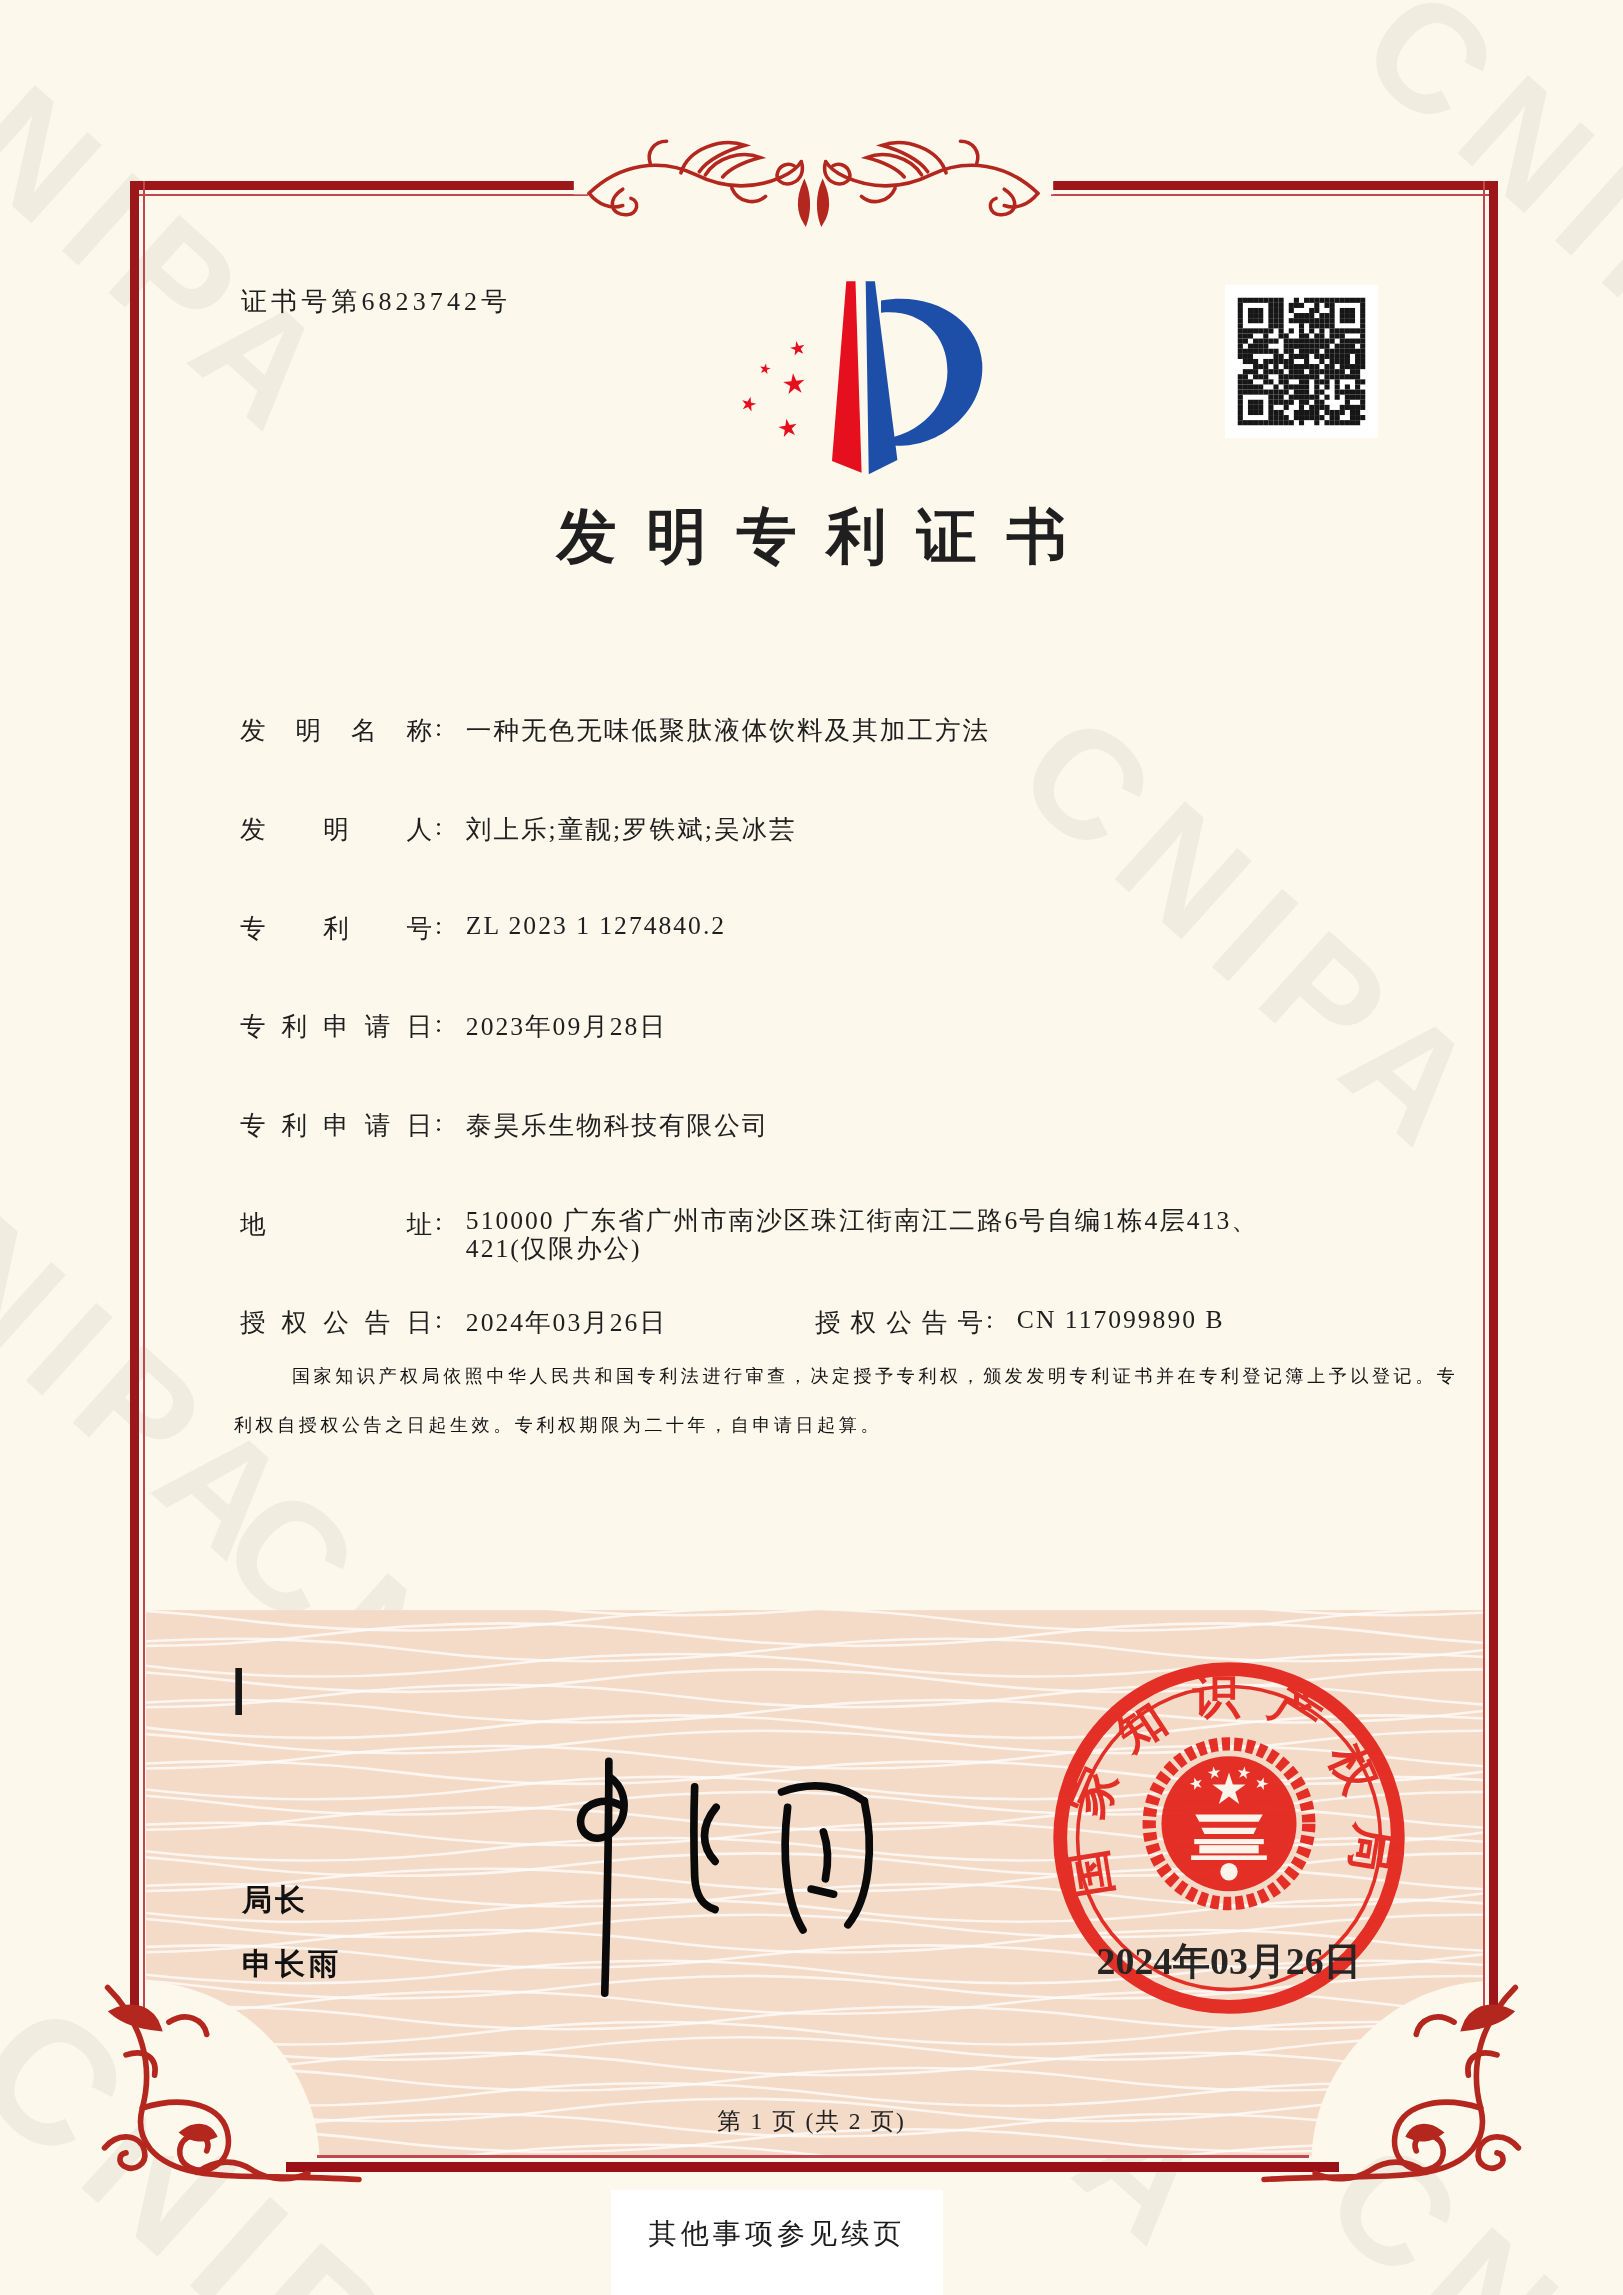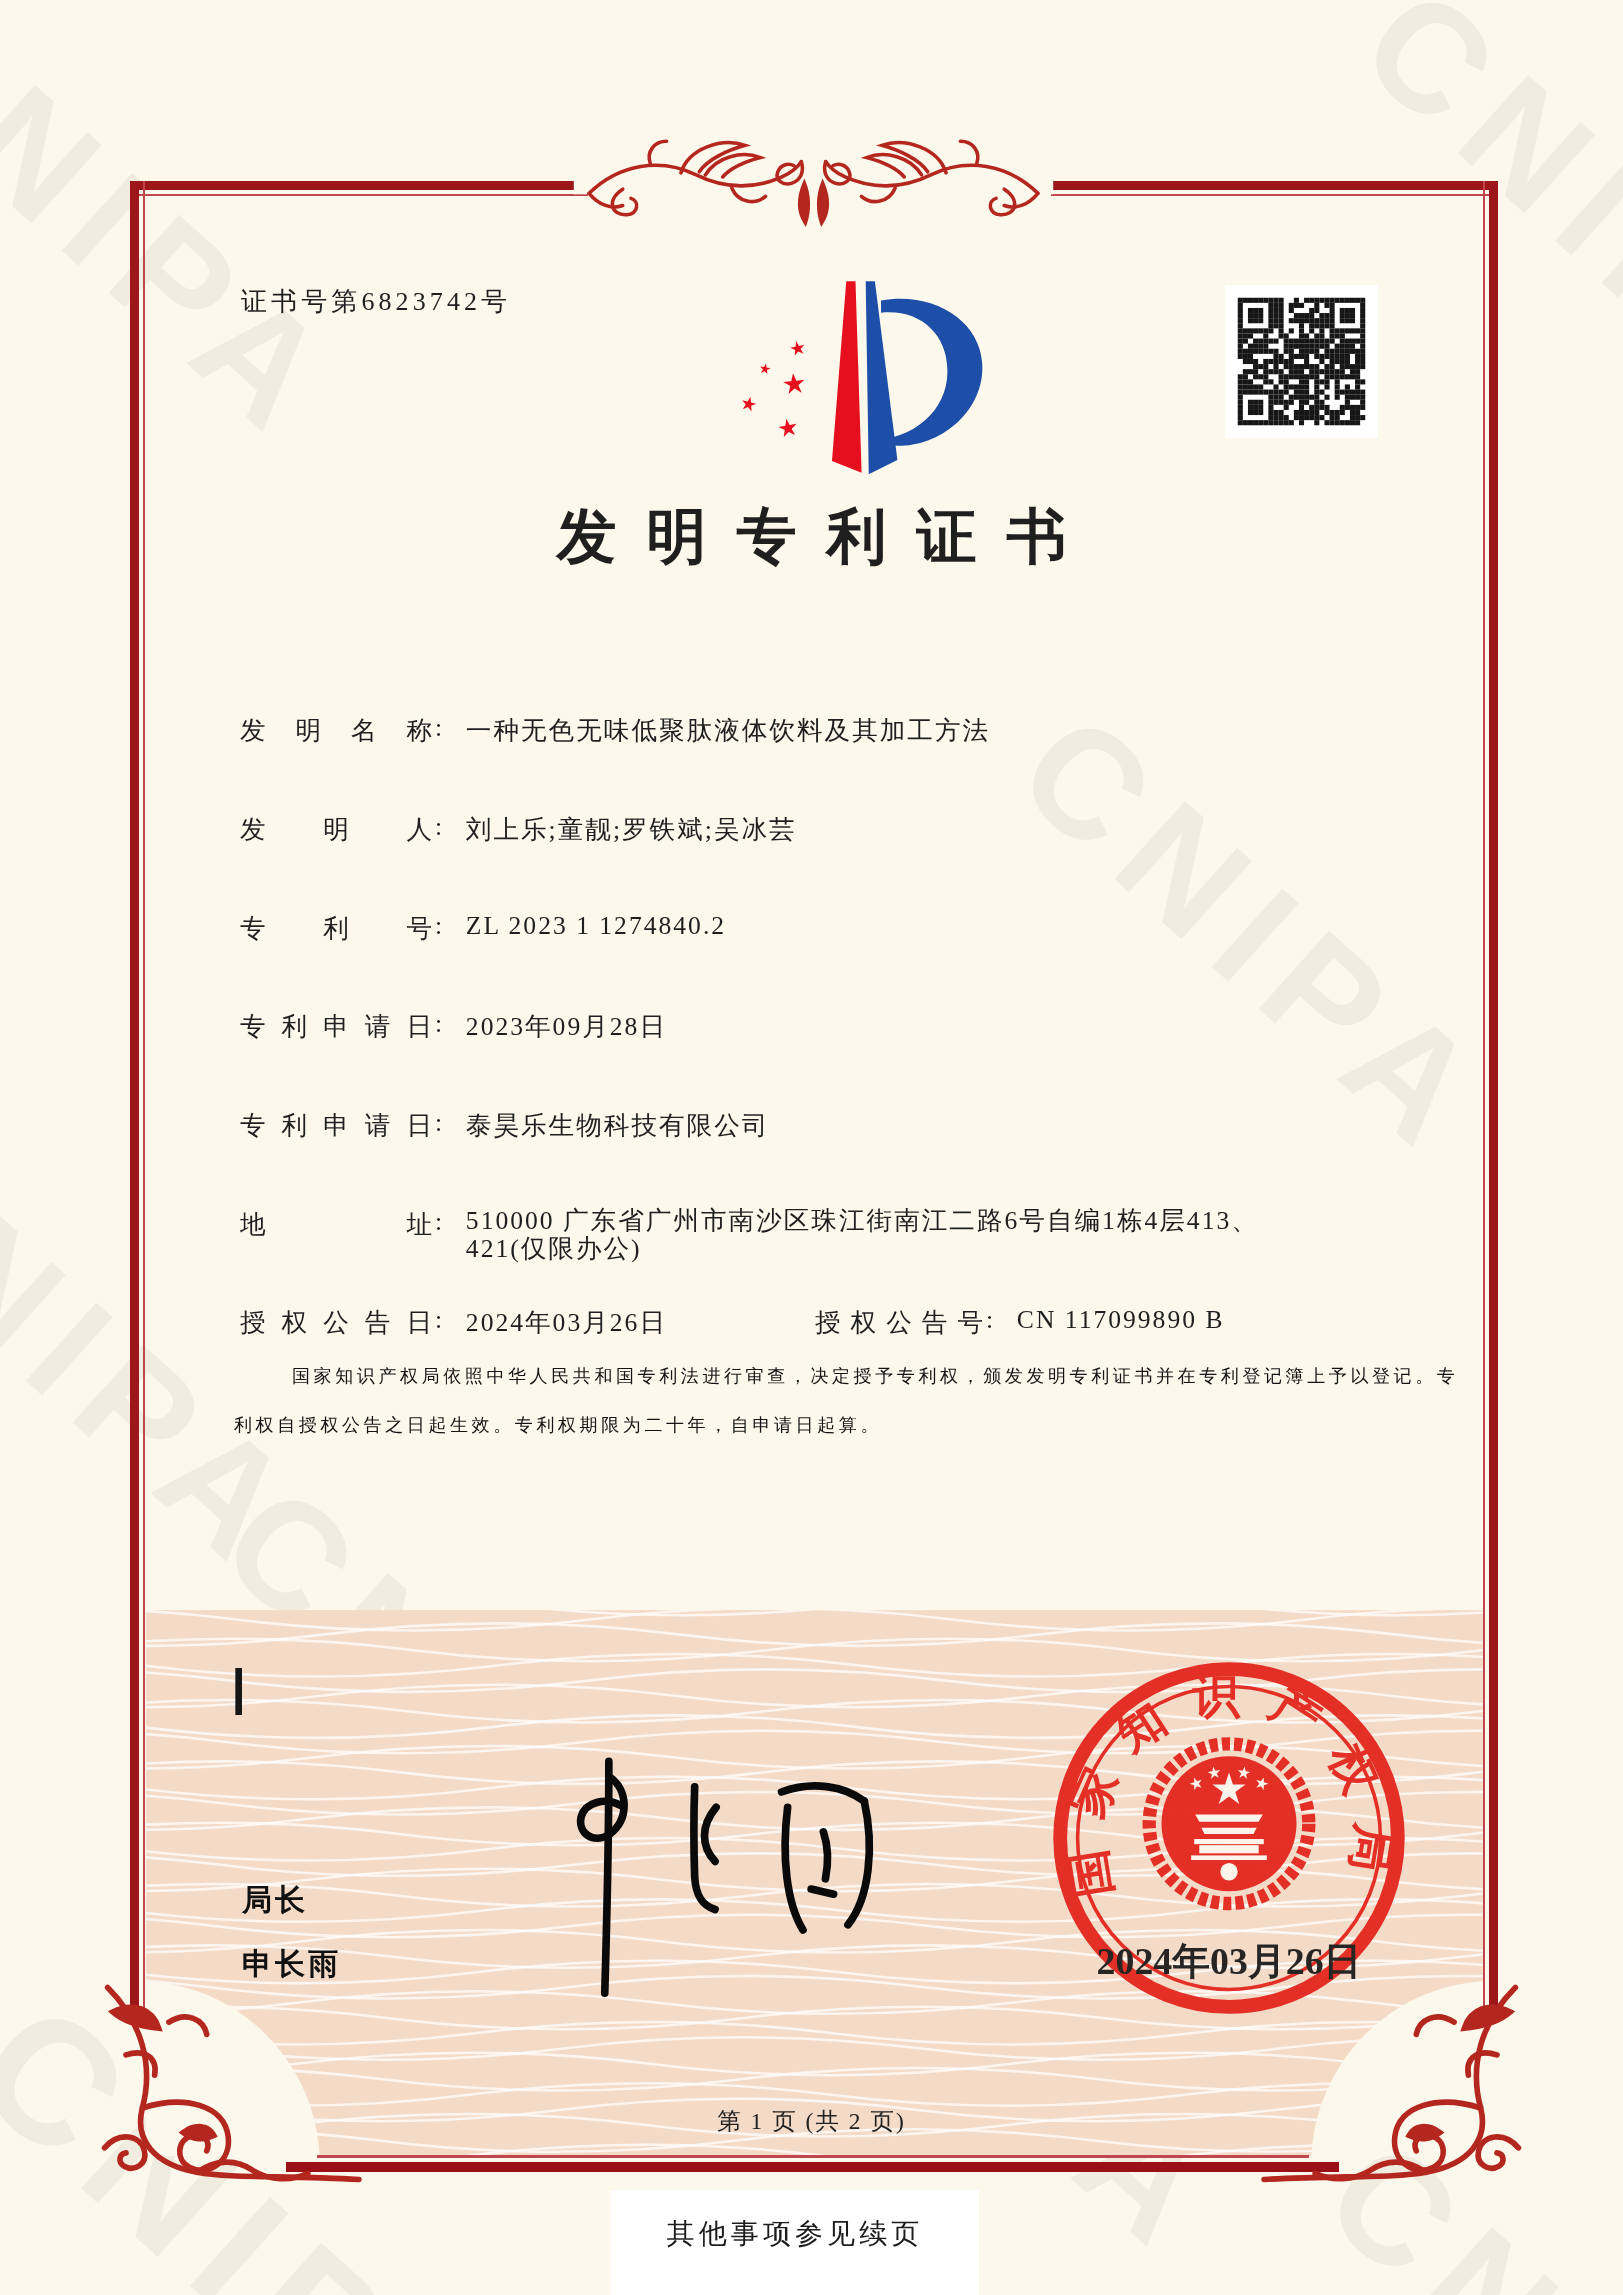--- a/index.html
+++ b/index.html
@@ -37,21 +37,21 @@
   .f-label{display:inline-block;width:193px;text-align:justify;text-align-last:justify;text-justify:inter-ideograph;vertical-align:top;}
   .f-colon{margin-left:2px;vertical-align:top;}
   .f-value{margin-left:15.3px;letter-spacing:2px;vertical-align:top;}
   .f-value.wide{display:inline-block;width:798px;white-space:normal;line-height:28px;}
   .grant2{position:absolute;left:575px;top:0;white-space:nowrap;}
   .paras{position:absolute;left:234px;top:1352px;width:1227px;font-size:18px;letter-spacing:3.6px;line-height:49px;color:#141414;}
   .paras p{margin:0;text-indent:58px;}
   .chief{position:absolute;left:242px;font-family:"Liberation Sans","DejaVu Sans",sans-serif;font-weight:700;font-size:30px;letter-spacing:3.1px;color:#111;}
   .page-info{position:absolute;left:0;right:0;top:2105px;text-align:center;font-size:23.5px;letter-spacing:2px;color:#222;}
   .cont-note{
-    position:absolute;left:611px;top:2190px;width:368px;height:106px;
+    position:absolute;left:611px;top:2190px;width:332px;height:106px;
     background:#ffffff;text-align:center;box-sizing:border-box;padding-top:24.5px;
     font-size:28px;letter-spacing:4.1px;color:#1c1c1c;
   }
   .qr-panel{position:absolute;left:1225px;top:285px;width:153px;height:153px;background:#ffffff;}
   .layer1{z-index:1;} .layer2{z-index:2;} .layer3{z-index:3;} .layer4{z-index:4;}
 </style>
 </head>
 <body>
 
 <svg width="0" height="0" style="position:absolute" aria-hidden="true">

